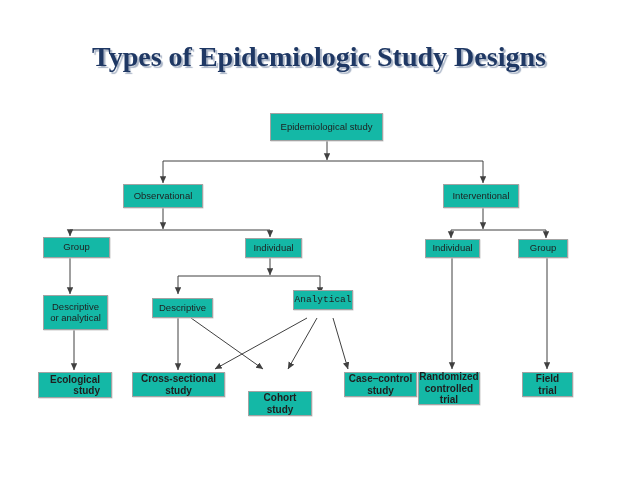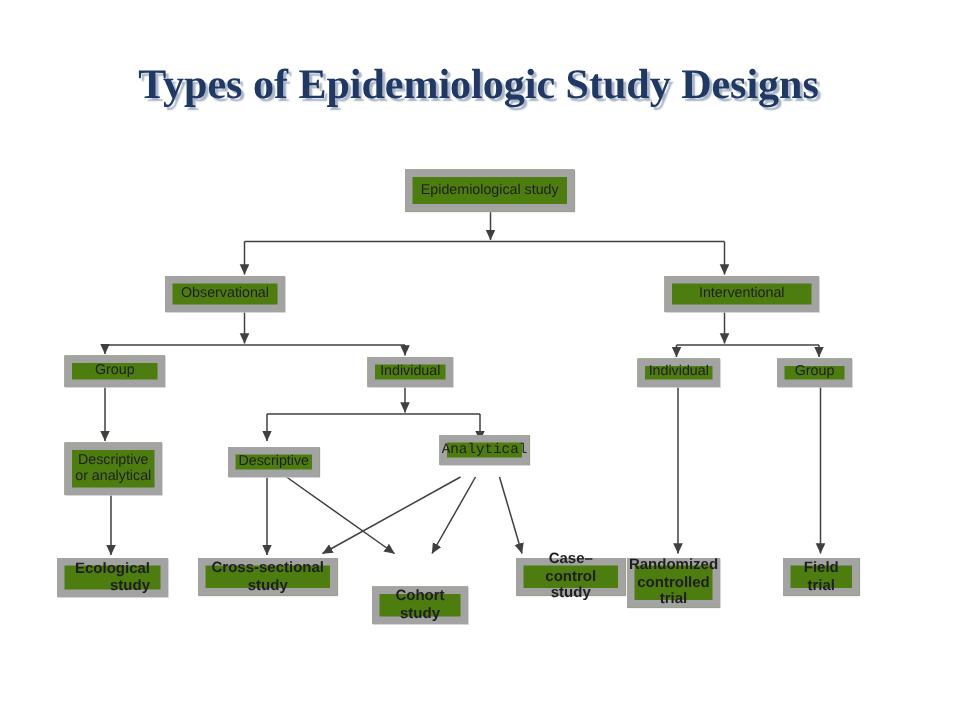--- a/index.html
+++ b/index.html
@@ -24,22 +24,22 @@
     color: #1f3864;
     text-shadow: 2px 2px 1px #a9b4c6;
   }
   svg.connectors {
     position: absolute;
     left: 0; top: 0;
   }
   .node {
     position: absolute;
     box-sizing: border-box;
-    background: #4d7c0f;
-    border: 5px solid #a3a3a3;
+    background: #14b8a6;
+    border: 1px solid #a3a3a3;
     display: flex;
     align-items: center;
     justify-content: center;
     text-align: center;
     font-size: 9.5px;
     line-height: 1.15;
     color: #1f1f1f;
     white-space: pre-line;
     box-shadow: 0.5px 0.5px 0 #c9c9c9;
   }
@@ -93,23 +93,23 @@
         <path d="M317,318 L288,369" marker-end="url(#arr)"></path>
         <path d="M333,318 L348,369" marker-end="url(#arr)"></path>
 
         <path d="M452,258 V369" marker-end="url(#arr)"></path>
         <path d="M547,258 V369" marker-end="url(#arr)"></path>
       </g>
     </svg>
 
     <div class="node" style="left:270px; top:113px; width:113px; height:28px;">Epidemiological study</div>
 
-    <div class="node" style="left:110px; top:184px; width:80px; height:24px;">Observational</div>
+    <div class="node" style="left:123px; top:184px; width:80px; height:24px;">Observational</div>
 
-    <div class="node" style="left:443px; top:184px; width:103px; height:24px;">Interventional</div>
+    <div class="node" style="left:443px; top:184px; width:76px; height:24px;">Interventional</div>
 
     <div class="node" style="left:43px; top:237px; width:67px; height:21px;">Group</div>
 
     <div class="node" style="left:245px; top:238px; width:57px; height:20px;">Individual</div>
 
     <div class="node" style="left:425px; top:239px; width:55px; height:19px;">Individual</div>
 
     <div class="node" style="left:518px; top:239px; width:50px; height:19px;">Group</div>
 
     <div class="node" style="left:43px; top:295px; width:65px; height:35px;">Descriptive

